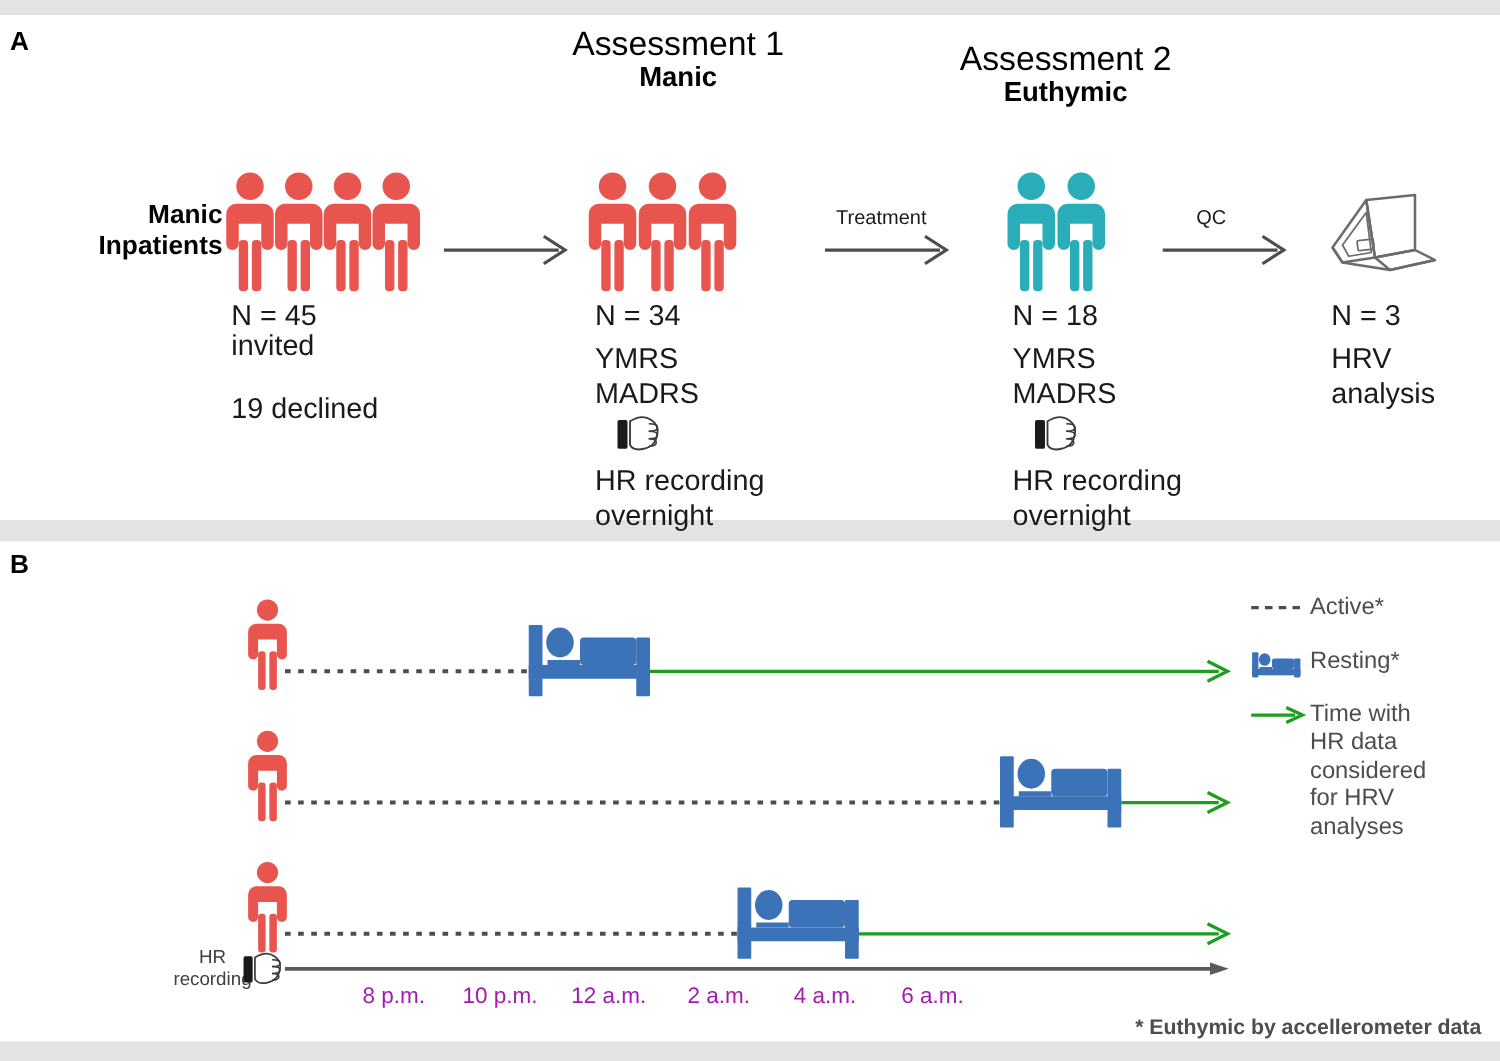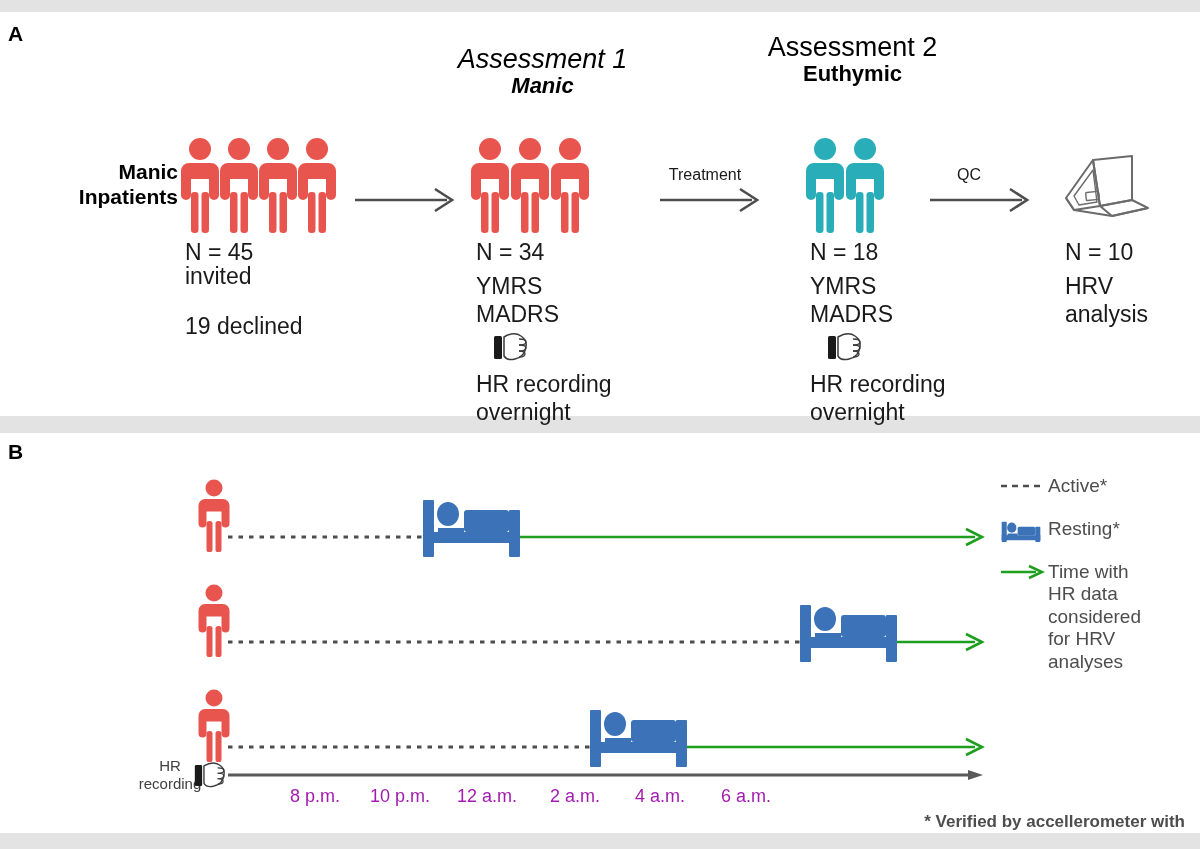--- a/index.html
+++ b/index.html
@@ -105,21 +105,21 @@
 <body>
 
 <div id="figure">
 
   <div class="band" id="band-top"></div>
   <div class="band" id="band-mid"></div>
   <div class="band" id="band-bottom"></div>
 
   <div class="panel-letter" style="left:8px;top:22px;">A</div>
 
-  <div class="hdr" style="left:430px;top:44px;width:225px;font-style:italic;">
+  <div class="hdr" style="left:430px;top:20px;width:225px;">
     <span class="l1">Assessment 1</span>
     <span class="l2">Manic</span>
   </div>
   <div class="hdr" style="left:740px;top:32px;width:225px;">
     <span class="l1">Assessment 2</span>
     <span class="l2">Euthymic</span>
   </div>
 
   <div class="side-label" style="left:48px;top:160px;width:130px;">Manic
 Inpatients</div>
@@ -242,21 +242,21 @@
   <svg class="svg-abs" style="left:1060px;top:152px;" width="100" height="80" viewBox="0 0 100 80">
     <g fill="none" stroke="#6b6b6b" stroke-width="2" stroke-linejoin="round">
       <path d="M33 8 L72 4 L72 48 L40 54 Z"></path>
       <path d="M40 54 L72 48 L88 56 L52 64 Z"></path>
       <path d="M6 46 L33 8 L40 54 L14 58 Z"></path>
       <path d="M6 46 L14 58 L52 64 L88 56"></path>
       <path d="M14 44 L33 18 L37 50 L19 53 Z" stroke-width="1.4"></path>
       <rect x="26" y="40" width="13" height="8" rx="1" stroke-width="1.4" transform="rotate(-6 32 44)"></rect>
     </g>
   </svg>
-  <div class="cap" style="left:1065px;top:238px;">N = 10</div>
+  <div class="cap" style="left:1065px;top:238px;">N = 3</div>
   <div class="cap" style="left:1065px;top:272px;">HRV
 analysis</div>
 
   <div class="panel-letter" style="left:8px;top:440px;">B</div>
 
   <svg class="svg-abs" style="left:194px;top:478px;" width="42" height="75" viewBox="0 0 42 75">
     <g fill="#e8554e">
       <circle cx="20" cy="10" r="8.5"></circle>
       <path d="M11 21 h18 a6.5 6.5 0 0 1 6.5 6.5 v18 a4 4 0 0 1 -8 0 v-12 h-15 v12 a4 4 0 0 1 -8 0 v-18 a6.5 6.5 0 0 1 6.5 -6.5 z"></path>
       <rect x="12.5" y="43" width="6" height="31" rx="2.6"></rect>
@@ -366,15 +366,15 @@
   <svg class="svg-abs" style="left:1000px;top:563px;" width="45" height="18" viewBox="0 0 45 18">
     <line x1="1" y1="9" x2="36" y2="9" stroke="#1e9e1e" stroke-width="2.6"></line>
     <polyline points="29,3 42,9 29,15" fill="none" stroke="#1e9e1e" stroke-width="2.6"></polyline>
   </svg>
   <div class="legend-text" style="left:1048px;top:561px;">Time with
 HR data
 considered
 for HRV
 analyses</div>
 
-  <div class="footnote" style="left:700px;top:812px;width:485px;">* Verified by accellerometer with</div>
+  <div class="footnote" style="left:700px;top:812px;width:485px;">* Euthymic by accellerometer data</div>
 
 </div>
 
 </body></html>

